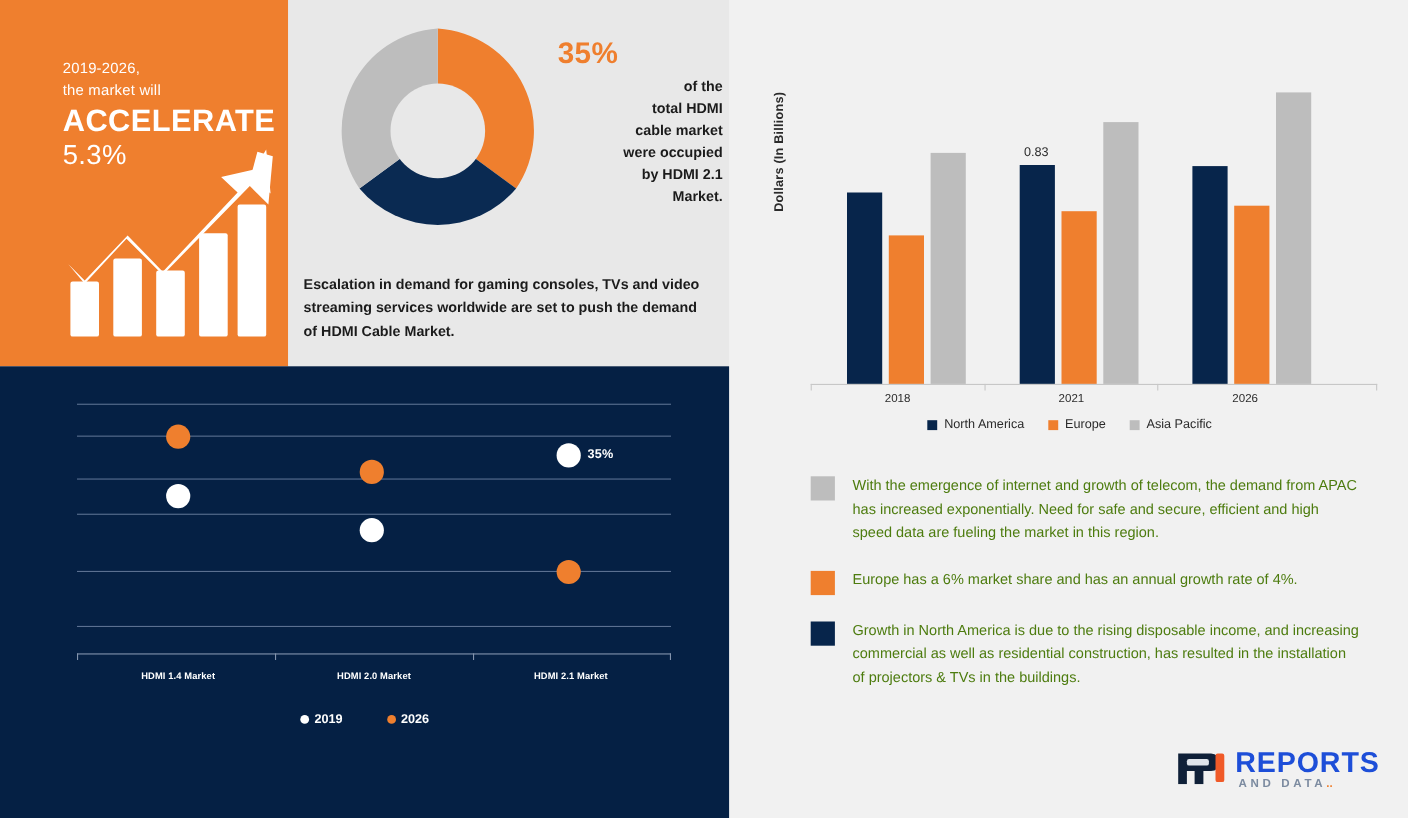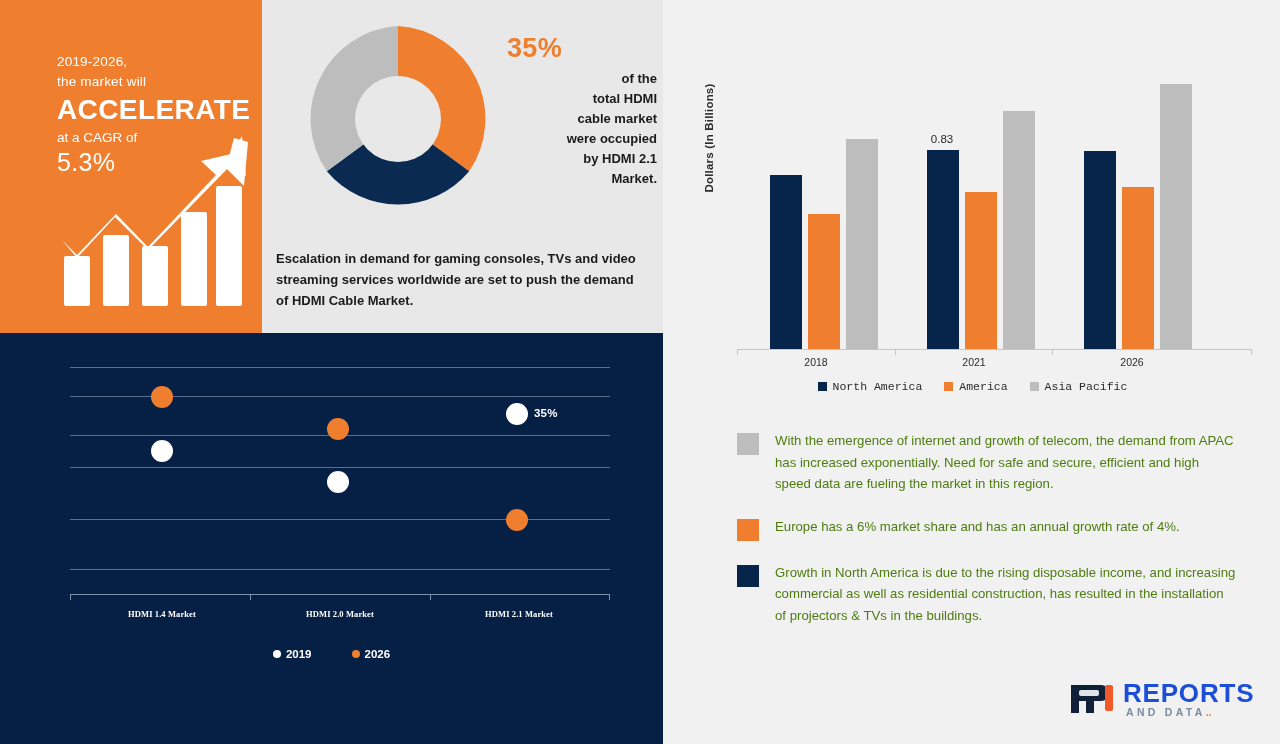--- a/index.html
+++ b/index.html
@@ -51,21 +51,21 @@
   .xaxis-line { position: absolute; left: 8px; bottom: 24px; width: 540px; height: 1px; background: #8494ad; }
   .xtick { position: absolute; bottom: 19px; width: 1px; height: 6px; background: #8494ad; }
   .dot { position: absolute; width: 22px; height: 22px; border-radius: 50%; margin: -11px 0 0 -11px; }
   .dot.w { background: #ffffff; }
   .dot.o { background: #ef7f2e; }
   .dot-label {
     position: absolute; color: #ffffff; font-size: 11.5px; font-weight: 700; letter-spacing: .2px;
   }
   .xcat {
     position: absolute; bottom: 0; text-align: center; width: 170px;
-    color: #ffffff; font-size: 8.5px; font-weight: 700; letter-spacing: .1px; font-family: Liberation Serif, serif;
+    color: #ffffff; font-size: 8.5px; font-weight: 700; letter-spacing: .1px;
   }
   .dot-legend {
     position: absolute; left: 0; top: 292px; width: 663px;
     display: flex; justify-content: center; gap: 40px; align-items: center;
   }
   .dl-item { display: flex; align-items: center; gap: 5px; color: #ffffff; font-size: 11.5px; font-weight: 700; margin-top: 23px; }
   .dl-swatch { width: 8px; height: 8px; border-radius: 50%; }
   .np-bullets {
     position: absolute; left: 42px; top: 322px; width: 580px;
     color: #ffffff; font-size: 13.5px; line-height: 25px;
@@ -95,21 +95,21 @@
     position: absolute; color: #2b2b2b; font-size: 11.5px; text-align: center; width: 60px;
   }
   .xcat-bar {
     position: absolute; text-align: center; width: 80px;
     color: #2b2b2b; font-size: 10.5px;
   }
   .bar-legend {
     position: absolute; left: 0; top: 358px; width: 575px;
     display: flex; justify-content: center; gap: 22px; align-items: center;
   }
-  .bl-item { display: flex; align-items: center; gap: 6px; color: #2b2b2b; font-size: 11.5px; font-family: Liberation Mono, monospace; }
+  .bl-item { display: flex; align-items: center; gap: 6px; color: #2b2b2b; font-size: 11.5px; }
   .bl-swatch { width: 9px; height: 9px; }
 
   .notes { position: absolute; left: 74px; top: 430px; width: 500px; }
   .note-row { display: flex; gap: 16px; margin-bottom: 21px; }
   .note-swatch { width: 22px; height: 22px; flex: 0 0 22px; margin-top: 3px; }
   .note-text { color: #4d7c0f; font-size: 13.2px; line-height: 21.5px; }
 
   .logo { position: absolute; left: 1071px; top: 681px; width: 180px; height: 44px; }
   .logo-mark { position: absolute; left: 0; top: 2px; width: 46px; height: 30px; }
   .logo-word {
@@ -125,21 +125,20 @@
 </head>
 <body>
 
 <div id="root">
 
   <div class="orange-panel">
     <div class="op-text">
       <div class="op-line1">2019-2026,</div>
       <div class="op-line1">the market will</div>
       <div class="op-accel">ACCELERATE</div>
-      <div class="op-cagr">at a CAGR of</div>
       <div class="op-val">5.3%</div>
     </div>
     <svg class="growth-art" viewBox="0 0 200 185">
       <g fill="#ffffff">
         <rect x="8" y="128" width="26" height="50" rx="2"></rect>
         <rect x="47" y="107" width="26" height="71" rx="2"></rect>
         <rect x="86" y="118" width="26" height="60" rx="2"></rect>
         <rect x="125" y="84" width="26" height="94" rx="2"></rect>
         <rect x="160" y="58" width="26" height="120" rx="2"></rect>
         <path d="M6,112 L21,127 L60,86 L92,119 L160,47 L145,33 L175,26 L186,8 L190,48 L176,36 L92,122 L59,89 L21,130 L6,112 Z"></path>
@@ -249,21 +248,21 @@
         <div class="xcat-bar" style="left:355px; top:326px">2026</div>
       </div>
 
       <div class="bar-legend">
         <div class="bl-item">
           <span class="bl-swatch" style="background:#07254b"></span>
           <span>North America</span>
         </div>
         <div class="bl-item">
           <span class="bl-swatch" style="background:#ef7f2e"></span>
-          <span>America</span>
+          <span>Europe</span>
         </div>
         <div class="bl-item">
           <span class="bl-swatch" style="background:#bdbdbd"></span>
           <span>Asia Pacific</span>
         </div>
       </div>
     </div>
 
     <div class="notes">
       <div class="note-row">

